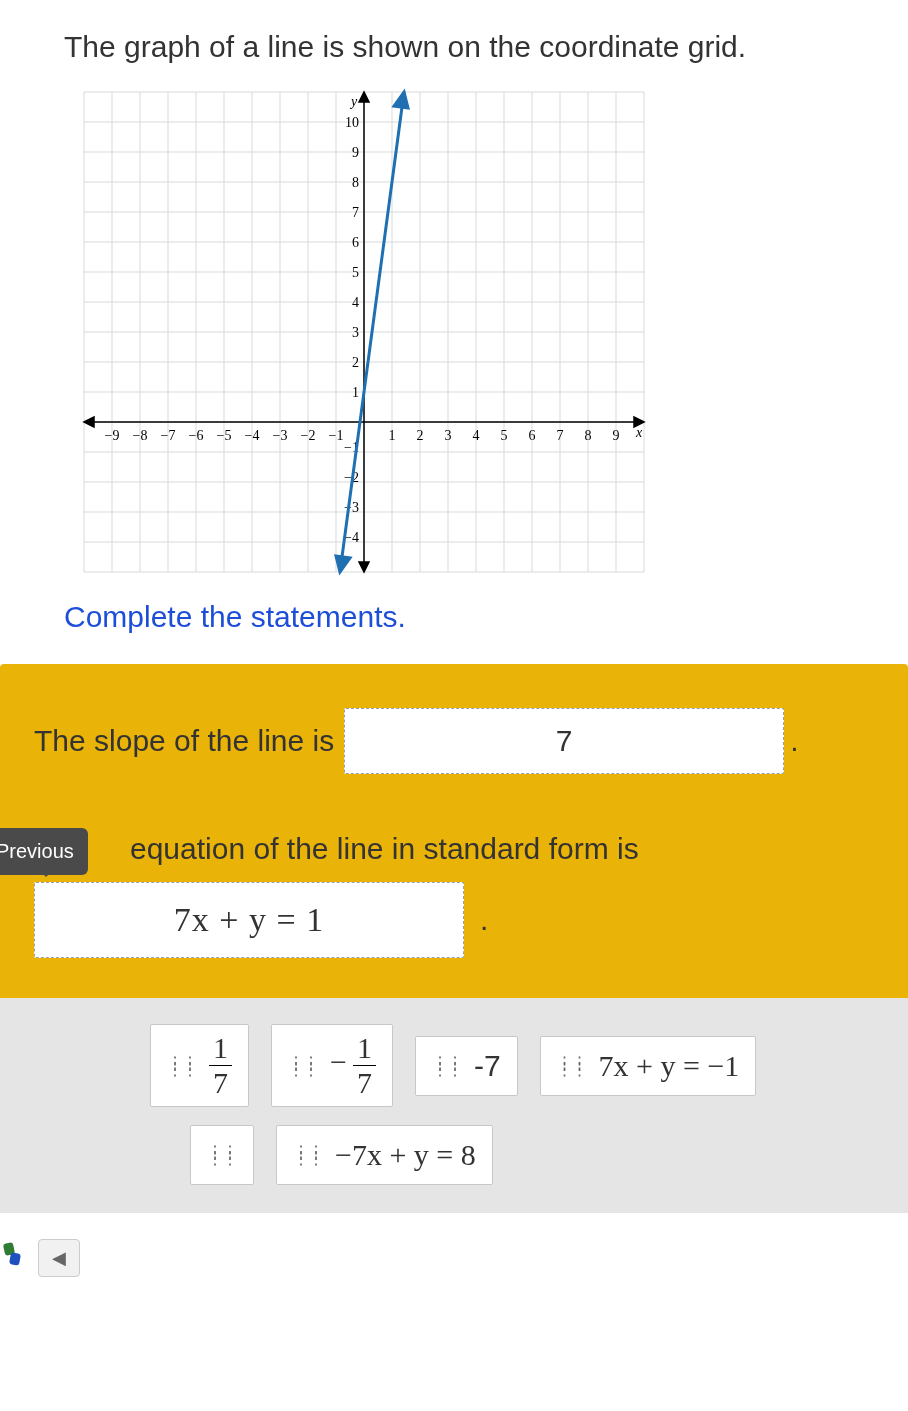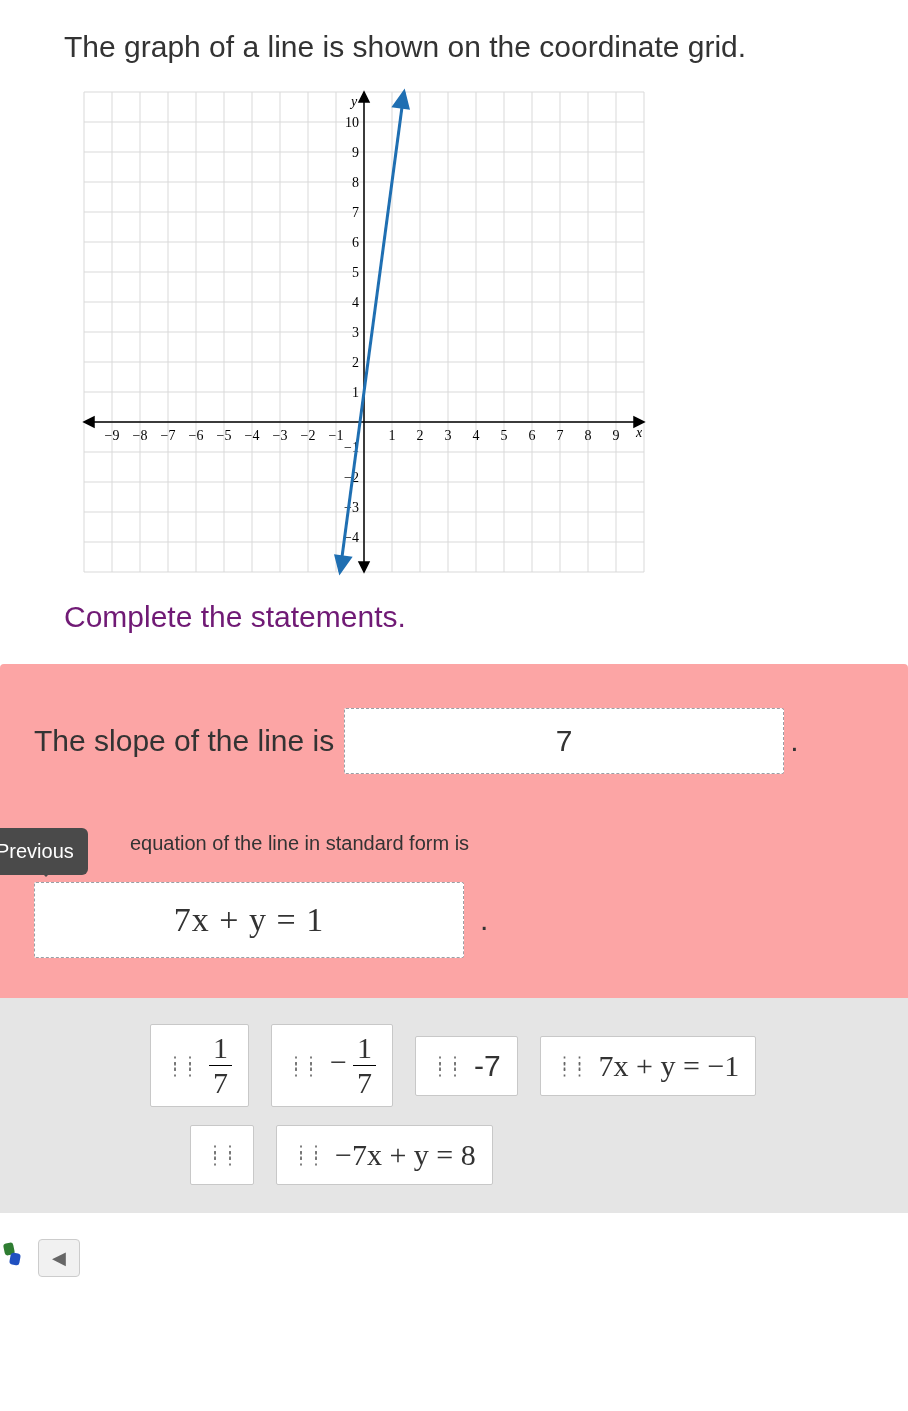--- a/index.html
+++ b/index.html
@@ -19,25 +19,25 @@
     font-size: 30px;
     color: #333;
     margin: 10px 0 18px 0;
     font-weight: 400;
   }
   .graph-wrap {
     margin: 0 0 14px 0;
   }
   .instruction {
     font-size: 30px;
-    color: #701a75;
+    color: #1d4ed8;
     margin: 8px 0 30px 0;
   }
   .answer-box {
-    background: #fca5a5;
+    background: #eab308;
     margin: 20px 0 0 0;
     padding: 44px 34px 34px 34px;
     border-radius: 4px;
     position: relative;
   }
   .line-row {
     display: flex;
     align-items: center;
     flex-wrap: wrap;
     font-size: 30px;
@@ -166,21 +166,21 @@
     display: flex;
     align-items: center;
     justify-content: center;
     color: #666;
     font-size: 18px;
   }
   .hidden-hint {
     position: absolute;
     left: 130px;
     top: 168px;
-    font-size: 20px;
+    font-size: 30px;
     color: #333;
     z-index:1;
   }
 </style>
 </head>
 <body>
 
 <div class="content">
   <div class="question-text">The graph of a line is shown on the coordinate grid.</div>
 

